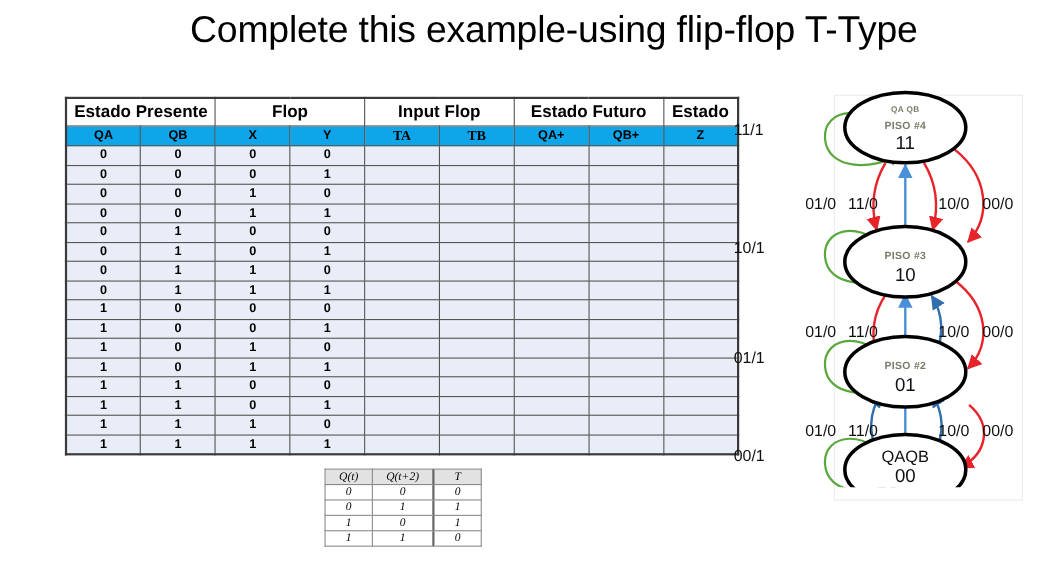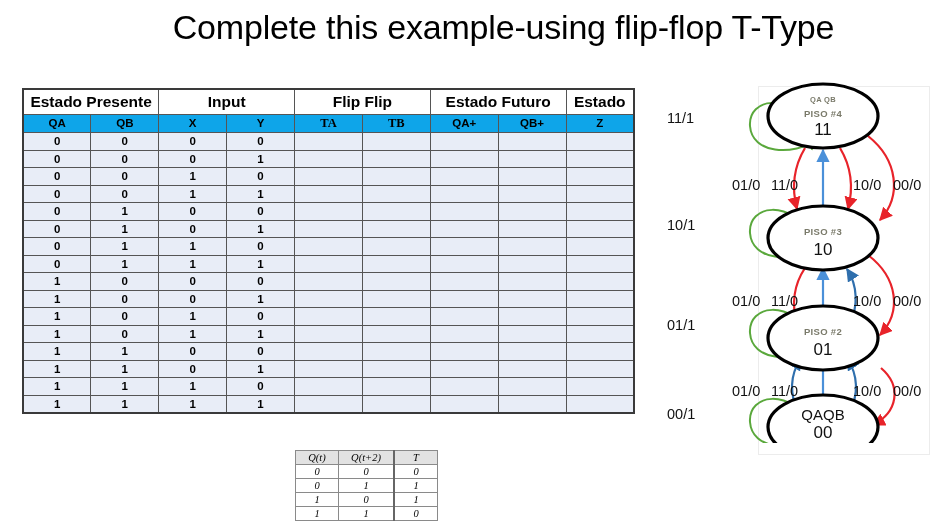--- a/index.html
+++ b/index.html
@@ -70,27 +70,28 @@
     font-weight: bold;
     height: 16.5px;
     line-height: 16.5px;
   }
   #main-table tbody td.blank {
     color: transparent;
   }
   
   #main-table {
     border: 2px solid #3a3a3a;
+    margin-left: 37px;
   }
 
   
   #exc-wrap {
     position: absolute;
     left: 295px;
-    top: 450px;
+    top: 426px;
   }
   #exc-table {
     border-collapse: collapse;
     table-layout: fixed;
     border: 1px solid #7a7a7a;
     font-family: "Liberation Serif", serif;
     font-style: italic;
   }
   #exc-table th, #exc-table td {
     border: 1px solid #8a8a8a;
@@ -167,22 +168,22 @@
 </style>
 </head>
 <body>
 
 <div id="title">Complete this example-using flip-flop T-Type</div>
 
 <table id="main-table">
   <thead>
     <tr class="grp">
       <th colspan="2">Estado Presente</th>
-      <th colspan="2">Input</th>
-      <th colspan="2">Flip Flip</th>
+      <th colspan="2">Flop</th>
+      <th colspan="2">Input Flop</th>
       <th colspan="2">Estado Futuro</th>
       <th>Estado</th>
     </tr>
     <tr class="sub">
       <th>QA</th>
       <th>QB</th>
       <th>X</th>
       <th>Y</th>
       <th class="serif">TA</th>
       <th class="serif">TB</th>

